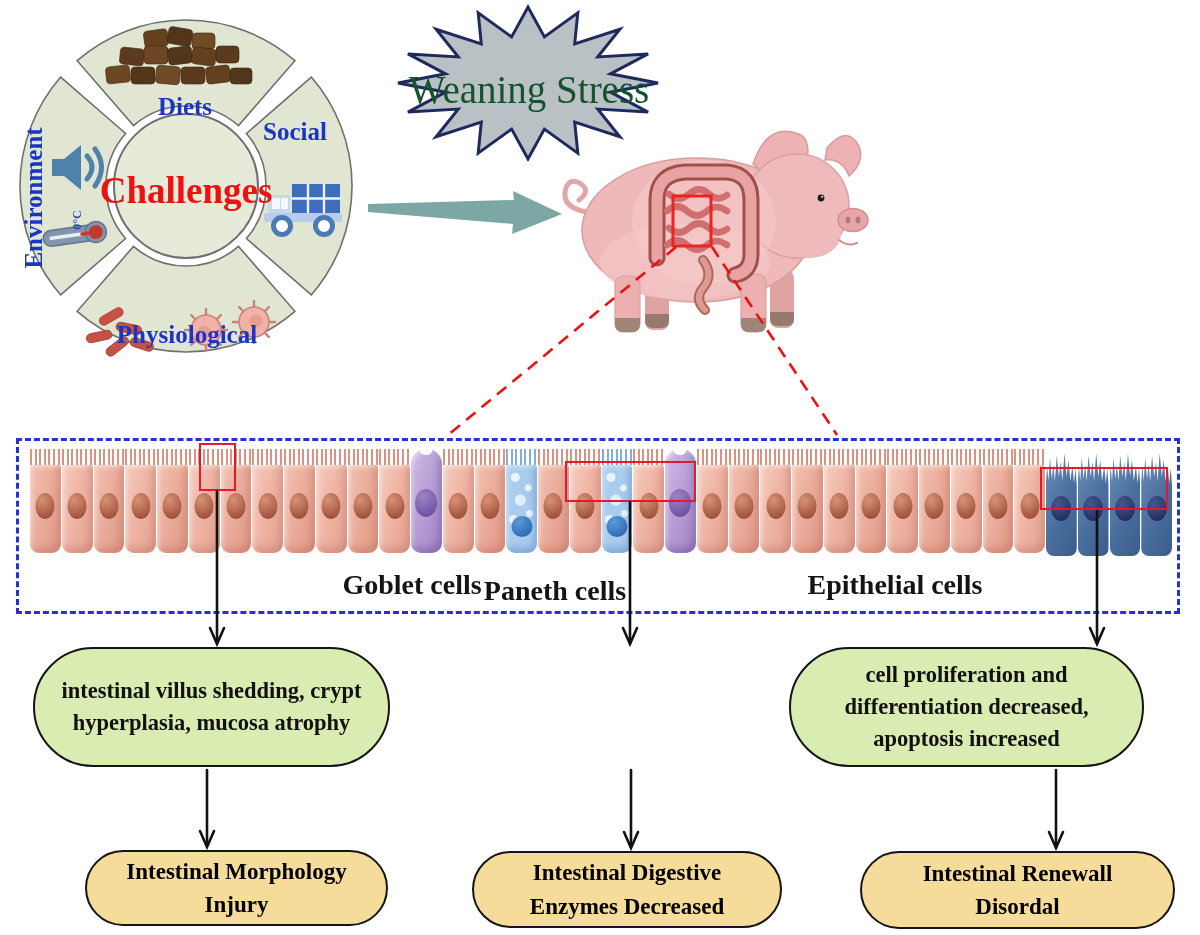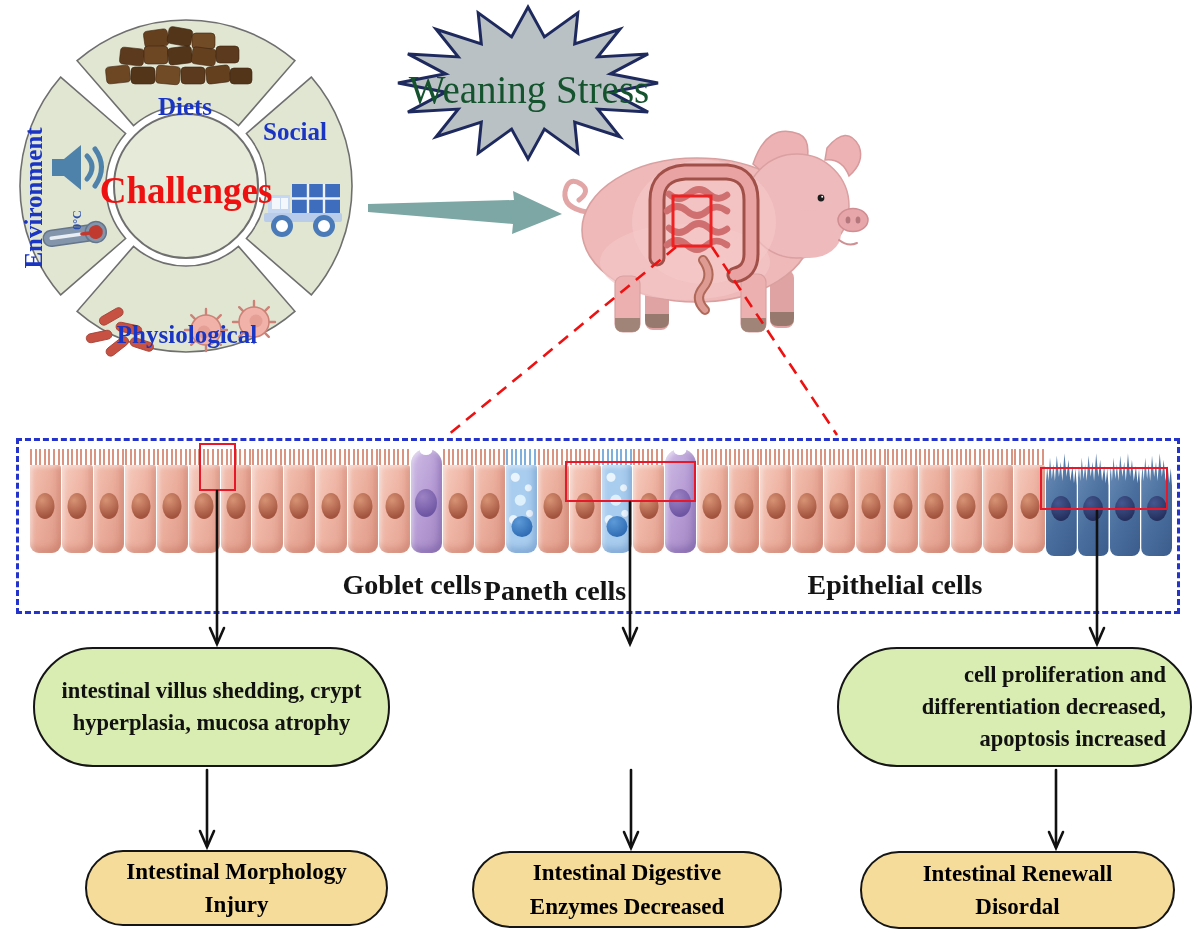--- a/index.html
+++ b/index.html
@@ -73,21 +73,21 @@
   .effect { position:absolute; top:647px; height:120px; border:2.5px solid #151515;
      border-radius:62px; background:#d9ecb2; display:flex; align-items:center;
      justify-content:center; text-align:center; font-weight:bold; font-size:22.5px;
      line-height:1.42; padding:0 24px; color:#111; }
   .result { position:absolute; border:2.5px solid #151515; border-radius:44px;
      background:#f6dc9a; display:flex; align-items:center; justify-content:center;
      text-align:center; font-weight:bold; font-size:23px; line-height:1.45;
      padding:0 20px; color:#000000; }
   #effect-1 { left:33px;  width:357px; }
   #effect-2 { left:432px; width:356px; }
-  #effect-3 { left:837px; width:355px;text-align:right; }
+  #effect-3 { left:789px; width:355px; }
   #result-1 { left:85px;  top:850px; width:303px; height:76px; }
   #result-2 { left:472px; top:851px; width:310px; height:77px; }
   #result-3 { left:860px; top:851px; width:315px; height:78px; }
 
   .overlay { position:absolute; left:0; top:0; pointer-events:none; }
 </style>
 </head>
 <body>
 
 <div class="canvas">

